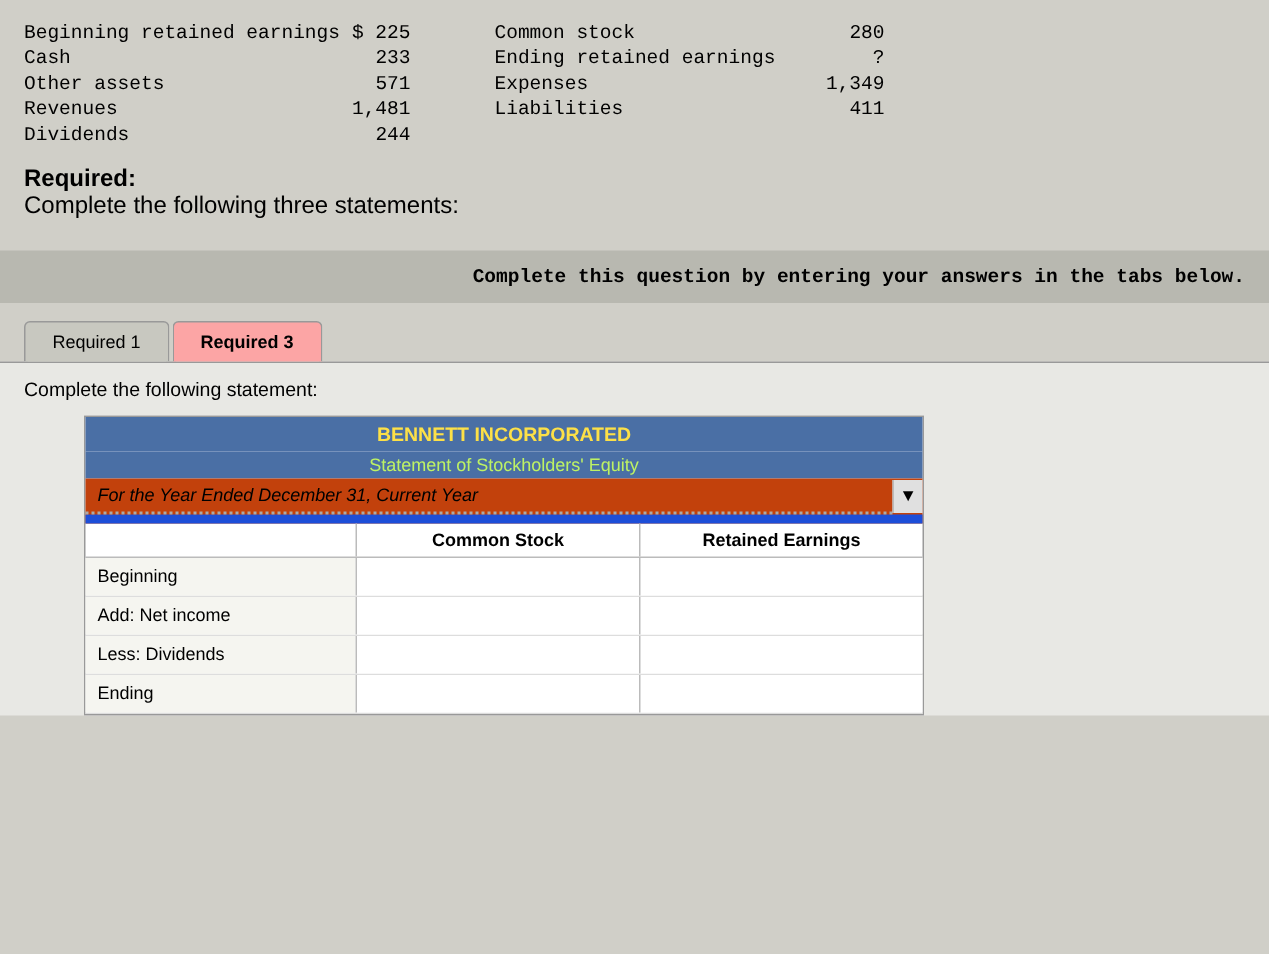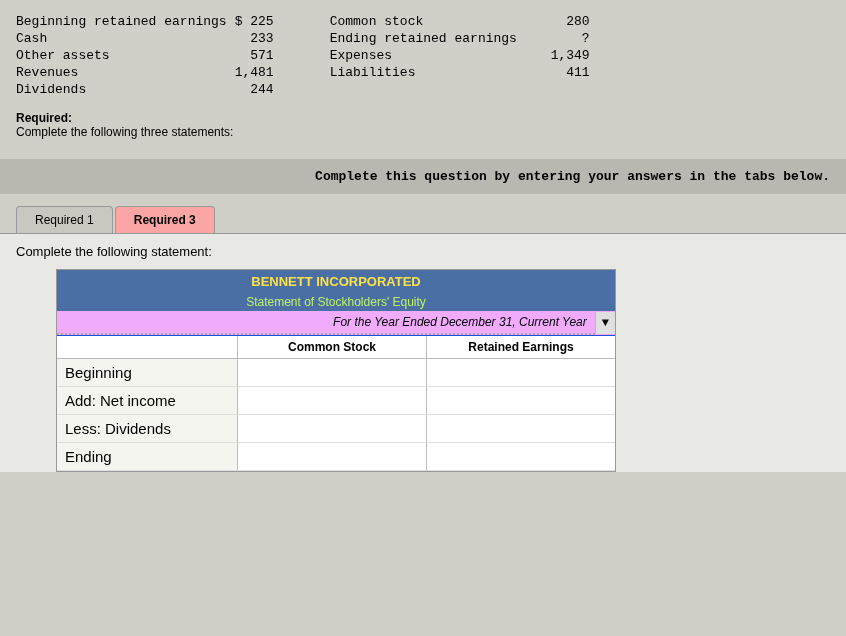--- a/index.html
+++ b/index.html
@@ -58,21 +58,21 @@
       justify-content: space-between;
       gap: 8px;
     }
 
     .required-section {
       margin-bottom: 10px;
     }
 
     .required-section p {
       font-family: Arial, sans-serif;
-      font-size: 12px;
+      font-size: 16px;
     }
 
     .required-section p.required-label {
       font-weight: bold;
     }
 
     .instruction-box {
       background: #b8b8b0;
       padding: 10px 16px;
       margin-bottom: 0;
@@ -146,23 +146,22 @@
       color: #bef264;
       text-align: center;
       padding: 2px 8px;
       font-family: Arial, sans-serif;
       font-size: 12px;
     }
 
     .statement-period-row {
       display: flex;
       align-items: center;
-      background: #f0abfc;
-      border-bottom: 1px solid #1d4ed8;
-      text-align: right;
+      background: #c2410c;
+      border-bottom: 6px solid #1d4ed8;
     }
 
     .statement-period {
       flex: 1;
       padding: 4px 8px;
       font-family: Arial, sans-serif;
       font-size: 12px;
       font-style: italic;
       border-bottom: 2px dotted #aaa;
     }
@@ -202,21 +201,21 @@
       display: flex;
       border-bottom: 1px solid #ddd;
       align-items: stretch;
     }
 
     .data-row-label {
       width: 180px;
       min-width: 180px;
       padding: 5px 8px;
       font-family: Arial, sans-serif;
-      font-size: 15px;
+      font-size: 12px;
       background: #f5f5f0;
     }
 
     .data-cell {
       flex: 1;
       border-left: 1px solid #bbb;
       background: #fff;
       padding: 5px 4px;
     }
 

